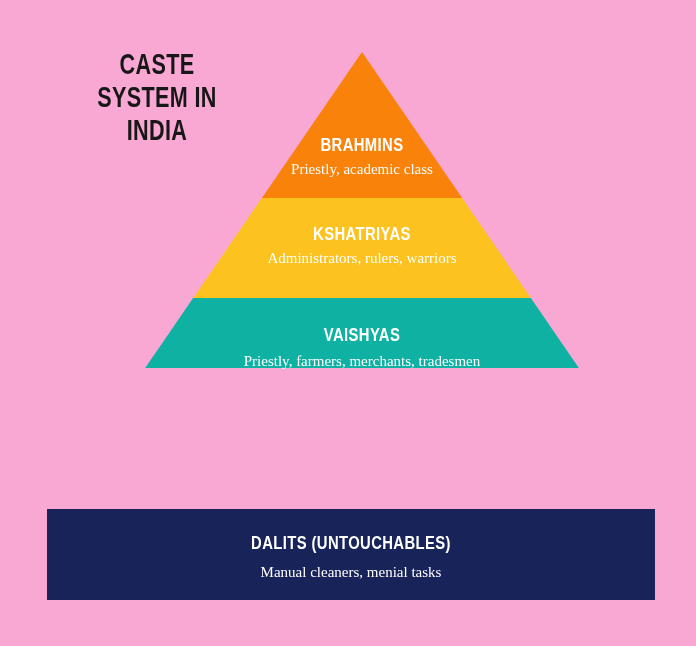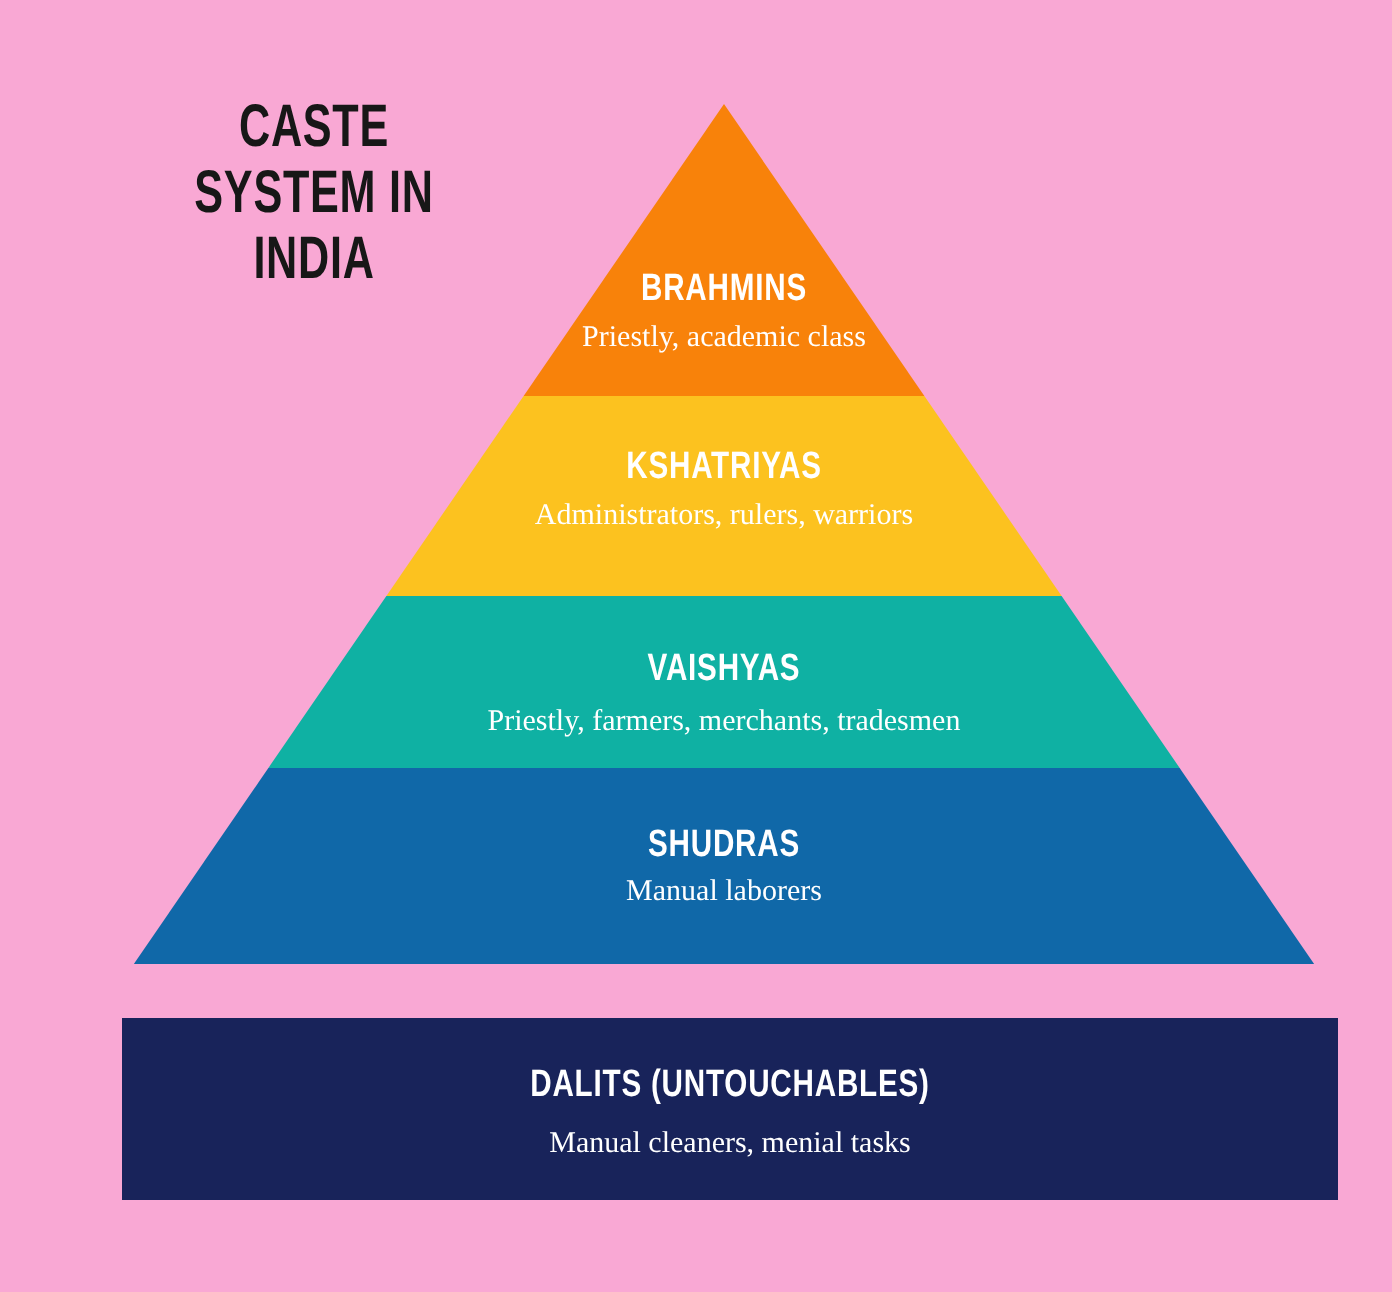--- a/index.html
+++ b/index.html
@@ -29,21 +29,21 @@
   
   .pyramid{
     position:absolute;
     left:58px;top:52px;
     width:608px;height:443px;
     clip-path:polygon(50% 0%, 100% 100%, 0% 100%);
   }
   .band{position:relative;width:100%;}
   .band-0{height:146px;}
   .band-1{height:100px;}
-  .band-2{height:86px;}
+  .band-2{height:70px;}
   .band-3{height:98px;}
 
   .lvl-name{
     position:absolute;left:0;right:0;
     text-align:center;
     color:#ffffff;
     font-weight:700;
     font-size:19px;
     line-height:24px;
     letter-spacing:0.5px;
@@ -64,21 +64,21 @@
   .band-1 .lvl-name{top:24px;}
   .band-1 .lvl-desc{top:51px;}
   .band-2 .lvl-name{top:25px;}
   .band-2 .lvl-desc{top:54px;}
   .band-3 .lvl-name{top:27px;}
   .band-3 .lvl-desc{top:53px;}
 
   
   .base-bar{
     position:absolute;
-    left:61px;top:509px;
+    left:47px;top:509px;
     width:608px;height:91px;
   }
   .base-bar .lvl-name{top:22px;}
   .base-bar .lvl-desc{top:54px;}
 </style>
 </head>
 <body>
 
 <div class="canvas">
 
@@ -98,24 +98,20 @@
     <div class="band band-1" style="background-color: rgb(252, 194, 31);">
       <div class="lvl-name">KSHATRIYAS</div>
       <div class="lvl-desc">Administrators, rulers, warriors</div>
     </div>
 
     <div class="band band-2" style="background-color: rgb(15, 177, 163);">
       <div class="lvl-name">VAISHYAS</div>
       <div class="lvl-desc">Priestly, farmers, merchants, tradesmen</div>
     </div>
 
-    <div class="band band-3" style="background-color: rgb(16, 104, 168);">
-      <div class="lvl-name">SHUDRAS</div>
-      <div class="lvl-desc">Manual laborers</div>
-    </div>
 
   </div>
 
   <div class="base-bar" style="background-color: rgb(24, 35, 90);">
     <div class="lvl-name">DALITS (UNTOUCHABLES)</div>
     <div class="lvl-desc">Manual cleaners, menial tasks</div>
   </div>
 
 </div>
 

